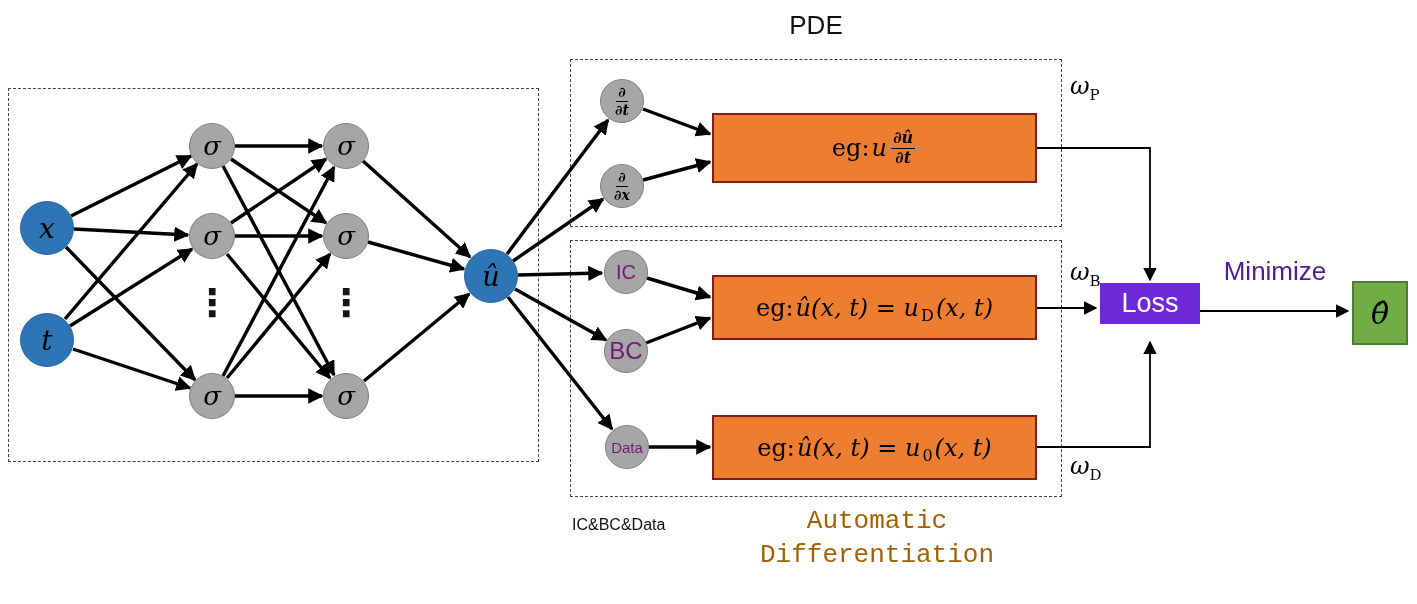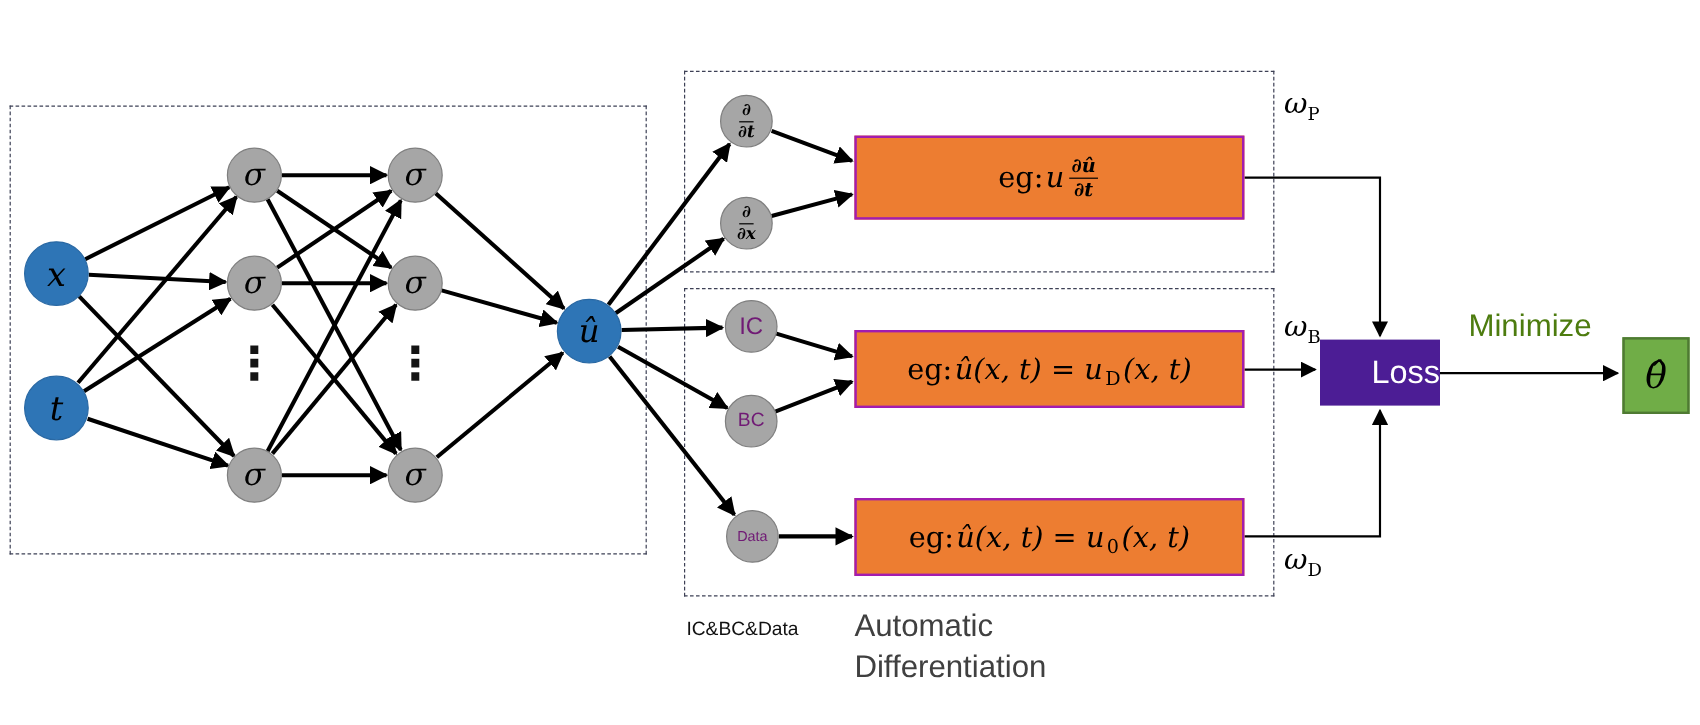--- a/index.html
+++ b/index.html
@@ -11,41 +11,41 @@
         box-sizing:border-box;z-index:2;}
   .blue{background:#2e75b6;border:1px solid #2a69a4;}
   .gray{background:#a6a6a6;border:1.5px solid #7f7f7f;}
   .math{font-family:"DejaVu Serif",serif;font-style:italic;color:#000;}
   .dots{position:absolute;transform:translate(-50%,-50%);font-family:"DejaVu Sans",sans-serif;
         font-weight:bold;font-size:38px;color:#141414;z-index:2;line-height:1;}
   .cfrac{display:inline-flex;flex-direction:column;align-items:center;line-height:1.05;
          font-family:"DejaVu Serif",serif;font-style:italic;font-weight:bold;font-size:14px;color:#000;}
   .cfrac .fn{border-bottom:1.6px solid #000;padding:0 2px 1px;}
   .cfrac .fd{padding-top:1px;}
-  .obox{position:absolute;background:#ed7d31;border:2px solid #a21caf;box-sizing:border-box;
+  .obox{position:absolute;background:#ed7d31;border:2px solid #7f1d1d;box-sizing:border-box;
         display:flex;align-items:center;justify-content:center;z-index:2;}
   .eq{display:flex;align-items:center;gap:2px;font-family:"DejaVu Serif",serif;font-size:24px;color:#000;}
   .eq .up{font-style:normal;}
   .eq .it{font-style:italic;}
   .eq sub{font-size:16px;font-style:normal;position:relative;top:8px;}
   .eqfrac{font-size:16px;font-weight:bold;margin:0 2px;}
   .eqfrac .fn{border-bottom:1.8px solid #000;padding:0 2px 1px;}
-  .lossbox{position:absolute;left:1100px;top:283px;width:100px;height:55px;background:#4c1d95;
-           color:#fff;display:flex;align-items:center;justify-content:flex-end;font-size:27px;z-index:2;}
+  .lossbox{position:absolute;left:1100px;top:283px;width:100px;height:41px;background:#6d28d9;
+           color:#fff;display:flex;align-items:center;justify-content:center;font-size:27px;z-index:2;}
   .thetabox{position:absolute;left:1352px;top:281px;width:56px;height:64px;background:#70ad47;
             border:2.5px solid #4f7a33;box-sizing:border-box;display:flex;align-items:center;
             justify-content:center;font-family:"DejaVu Serif",serif;font-style:italic;
             font-size:30px;color:#000;z-index:2;}
   .lbl{position:absolute;z-index:2;}
   .nn-title{left:26px;top:38px;font-family:"DejaVu Serif",serif;font-style:italic;font-size:26px;color:#000;}
   .pde-title{left:570px;top:10px;width:492px;text-align:center;font-size:26px;color:#111;}
   .icbc-title{left:572px;top:516px;font-size:16px;color:#111;}
-  .autodiff{left:712px;top:505px;width:330px;color:#404040;font-size:26px;line-height:1.3;}
+  .autodiff{left:712px;top:505px;width:330px;text-align:center;color:#a16207;font-size:26px;line-height:1.3;font-family:Liberation Mono, monospace;}
   .autodiff span{display:block;}
-  .minimize{left:1200px;top:256px;width:150px;text-align:center;font-size:26px;color:#4d7c0f;}
+  .minimize{left:1200px;top:256px;width:150px;text-align:center;font-size:26px;color:#4c1d95;}
   .wlabel{position:absolute;z-index:2;font-family:"DejaVu Serif",serif;font-style:italic;
           font-size:24px;color:#000;}
   .wlabel sub{font-size:15px;font-style:normal;}
   .nodelbl-sans{font-family:"Liberation Sans",sans-serif;color:#701a75;}
 </style>
 </head>
 <body>
 
 <div class="canvas">
 
@@ -129,20 +129,21 @@
   </div>
   <div class="dots" style="left:346px;top:303px">⋮</div>
   <div class="node gray" style="left:323px;top:373px;width:46px;height:46px">
     <span class="math" style="font-size:26px">σ</span>
   </div>
 
   <div class="node blue" style="left:464px;top:249px;width:54px;height:54px">
     <span class="math" style="font-size:27px">û</span>
   </div>
 
+  <div class="lbl pde-title">PDE</div>
 
   <div class="node gray" style="left:600px;top:79px;width:44px;height:44px">
     <span class="cfrac">
         <span class="fn">∂</span>
         <span class="fd">∂t</span>
       </span>
   </div>
   <div class="node gray" style="left:600px;top:164px;width:44px;height:44px">
     <span class="cfrac">
         <span class="fn">∂</span>
@@ -158,24 +159,24 @@
           <span class="fn">∂û</span>
           <span class="fd">∂t</span>
         </span>
     </span>
   </div>
 
   <div class="node gray" style="left:604px;top:250px;width:44px;height:44px">
     <span class="nodelbl-sans" style="font-size:20px">IC</span>
   </div>
   <div class="node gray" style="left:604px;top:329px;width:44px;height:44px">
-    <span class="nodelbl-sans" style="font-size:16px">BC</span>
+    <span class="nodelbl-sans" style="font-size:24px">BC</span>
   </div>
   <div class="node gray" style="left:605px;top:425px;width:44px;height:44px">
-    <span class="nodelbl-sans" style="font-size:12px">Data</span>
+    <span class="nodelbl-sans" style="font-size:15px">Data</span>
   </div>
 
   <div class="obox" style="left:712px;top:275px;width:325px;height:65px">
     <span class="eq">
       <span class="up">eg:</span>
         <span class="it">û(x, t) = u</span>
         <sub>D</sub>
         <span class="it">(x, t)</span>
     </span>
   </div>

